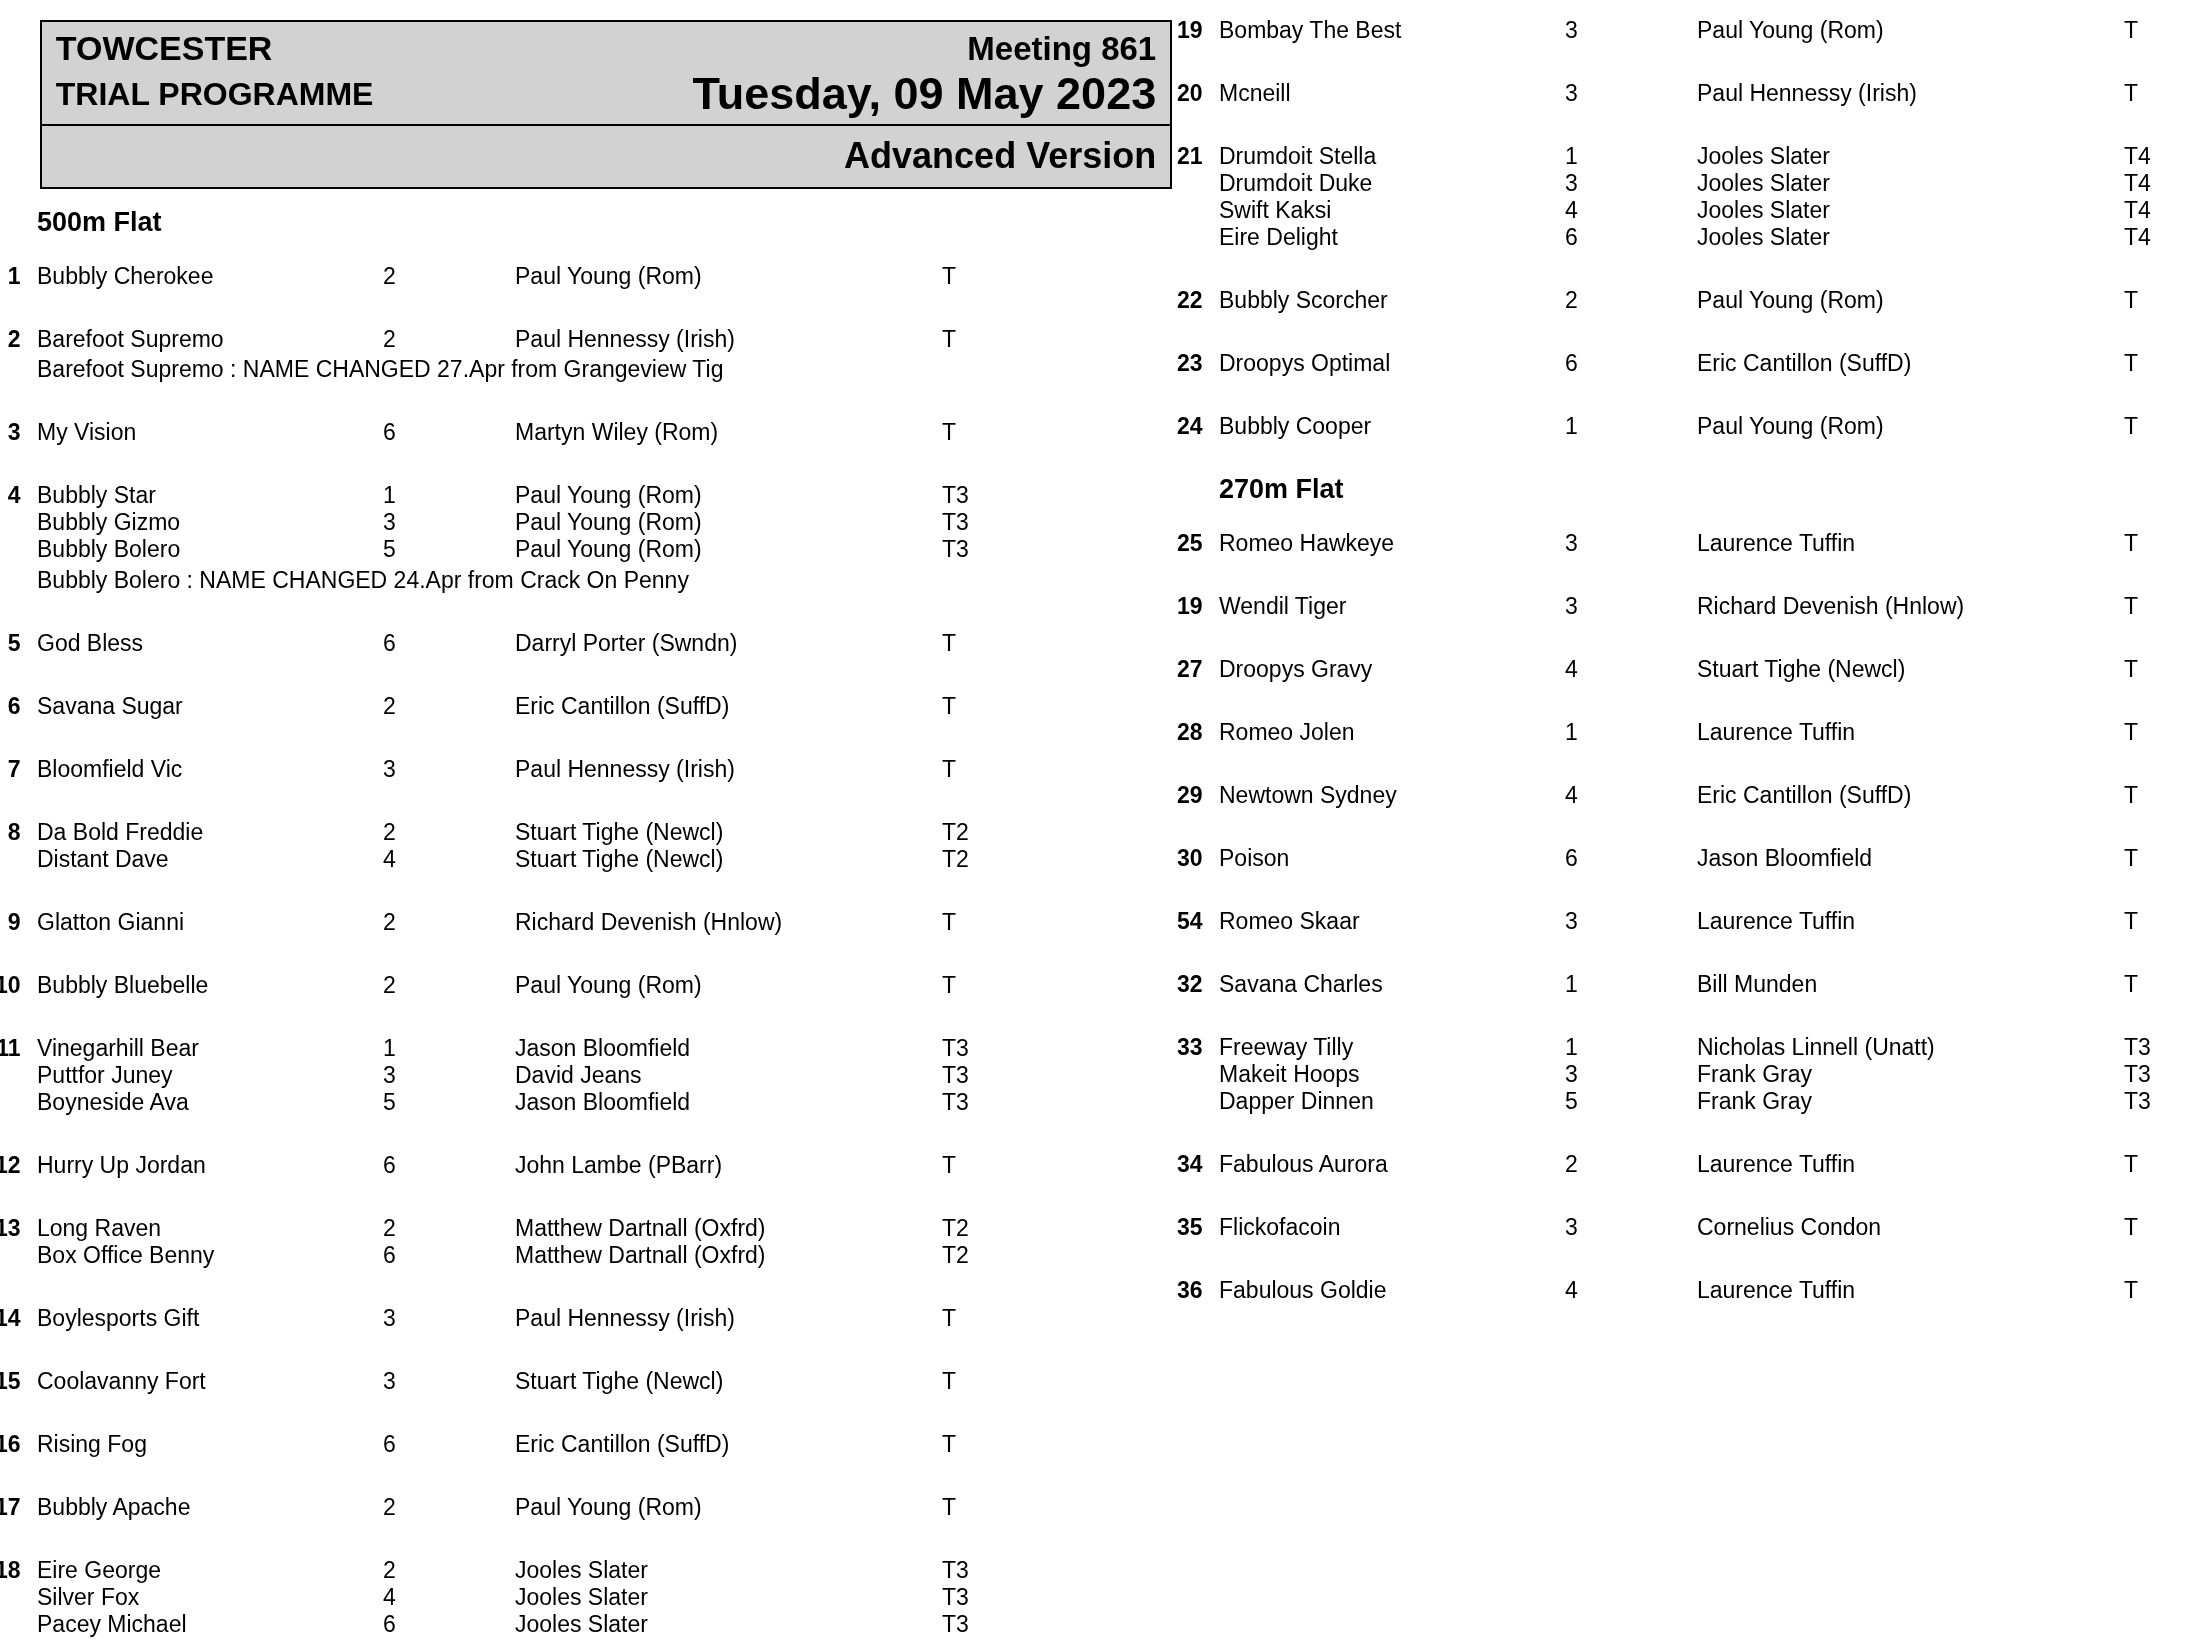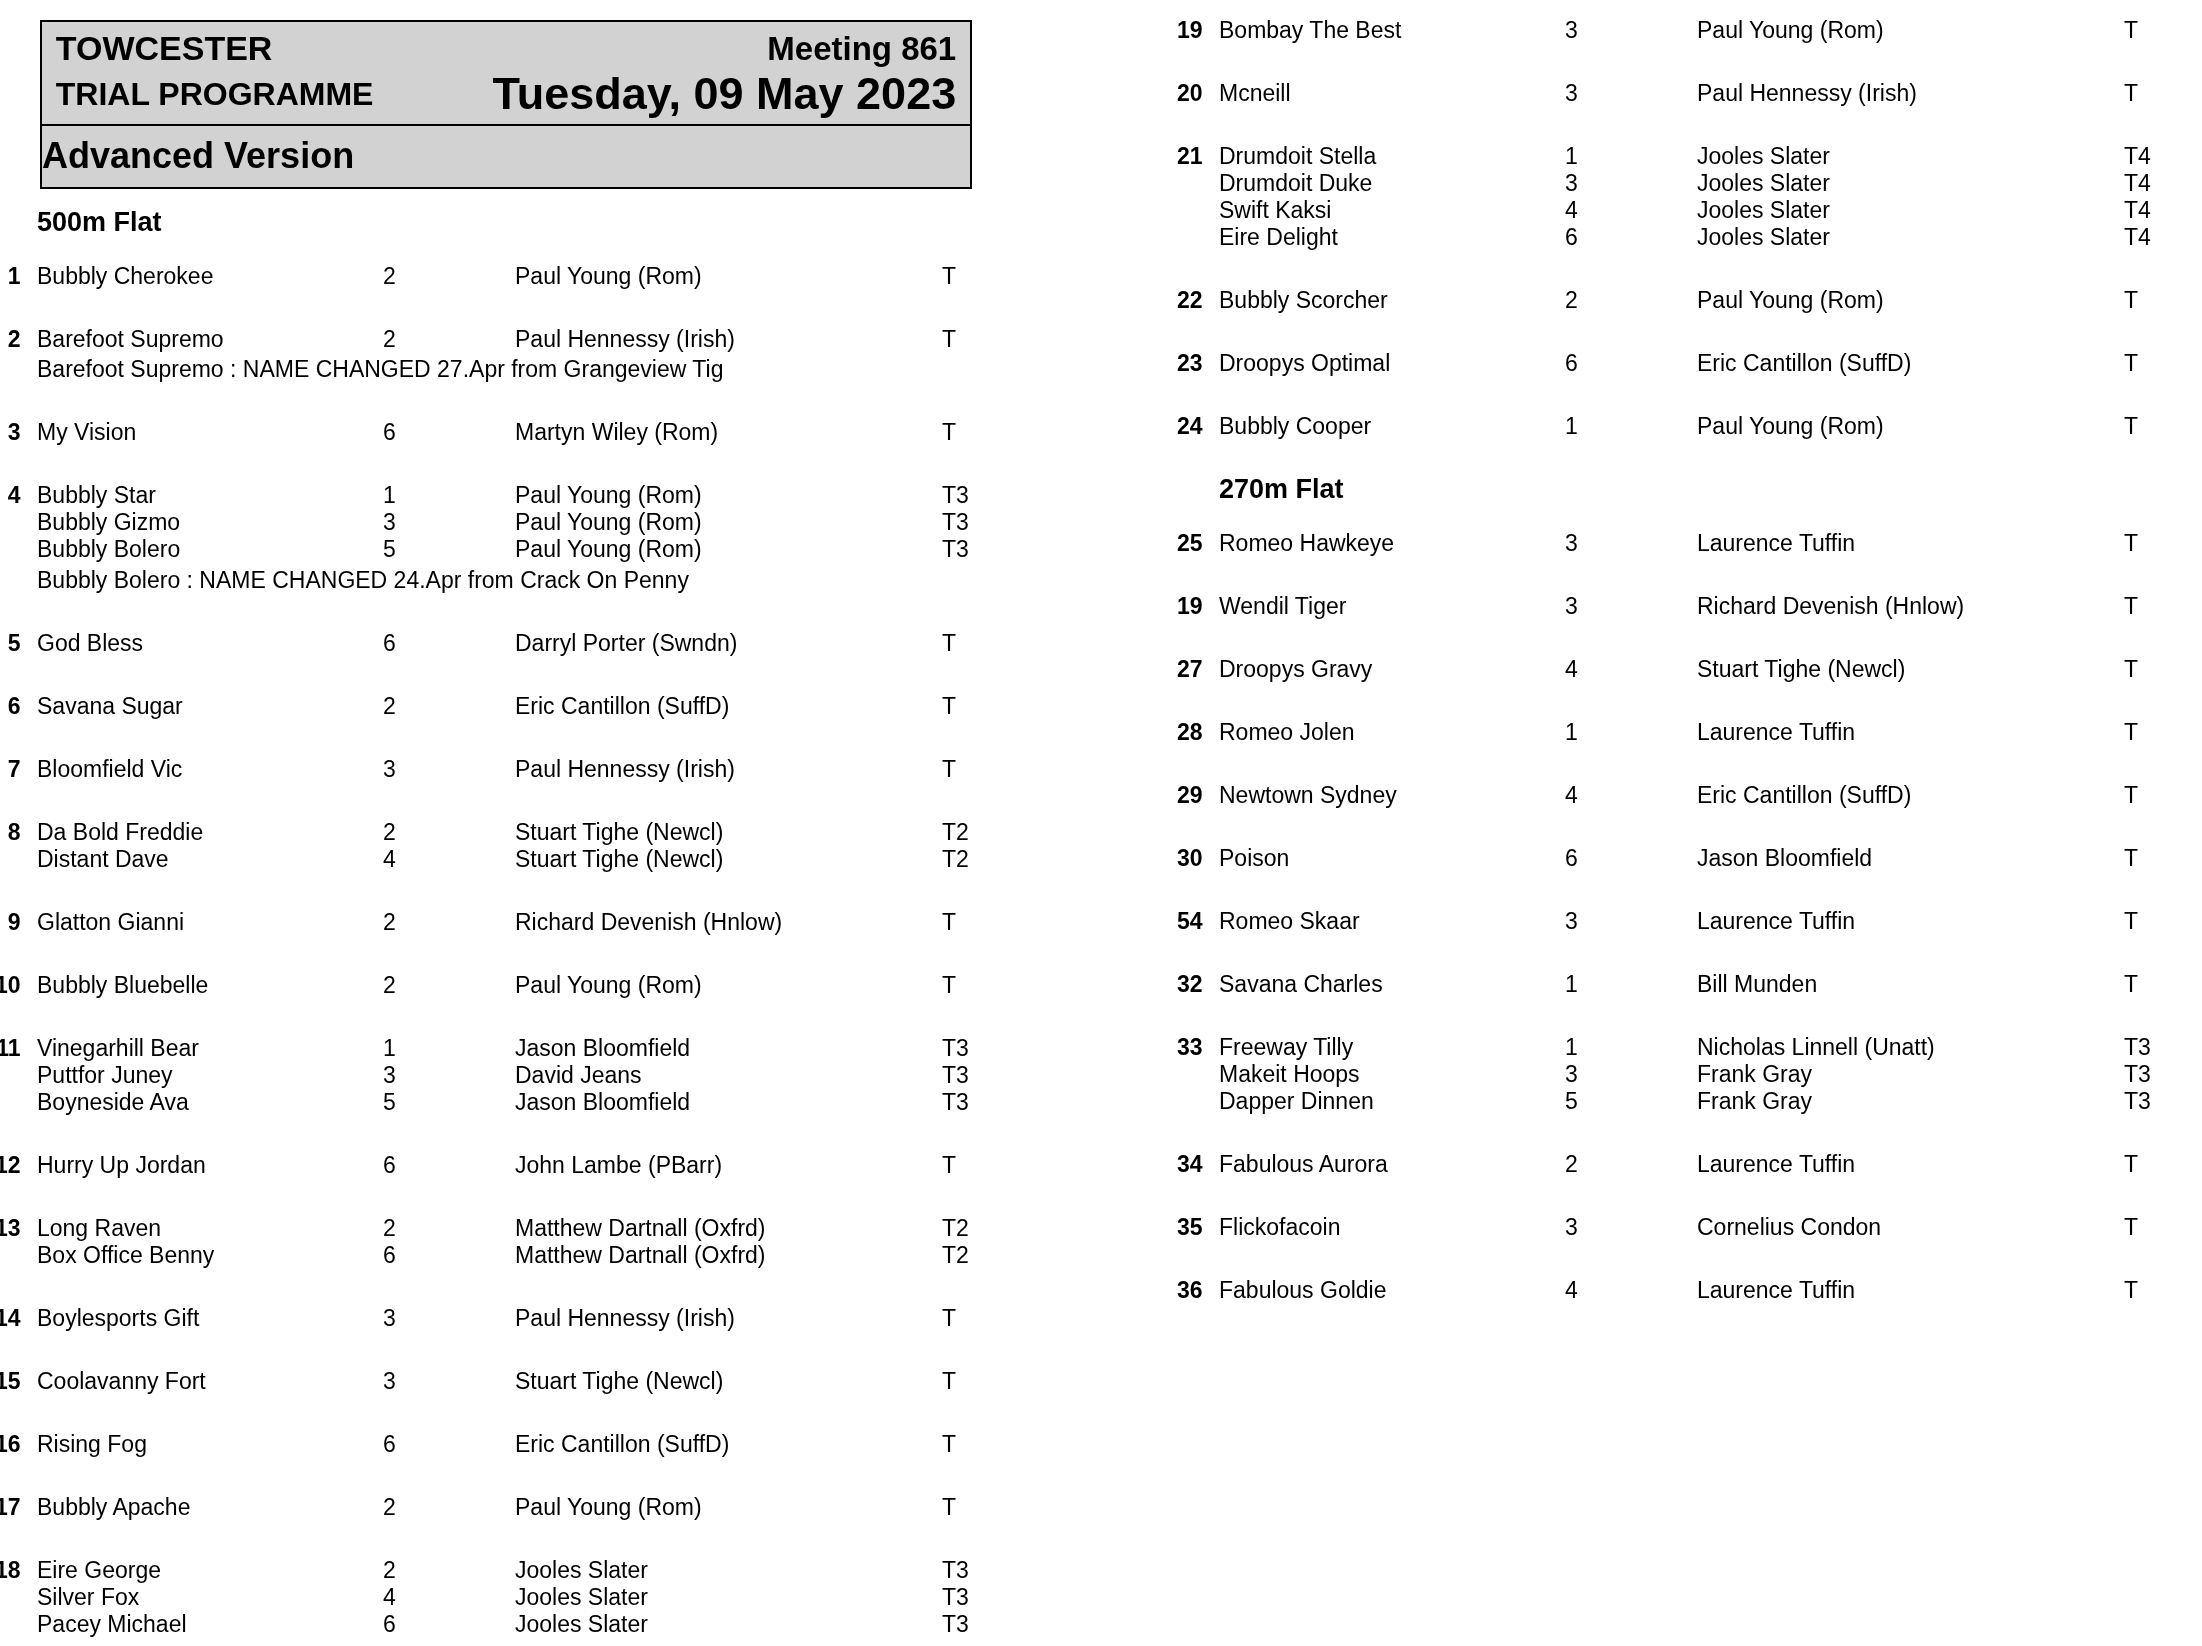--- a/index.html
+++ b/index.html
@@ -3,36 +3,36 @@
 <meta charset="utf-8">
 <style>
   html,body{margin:0;padding:0;}
   body{
     width:2203px;height:1647px;position:relative;overflow:hidden;
     background:#ffffff;color:#000000;
     font-family:"Liberation Sans","DejaVu Sans",sans-serif;
     font-size:23px;
   }
   
-  .header-wrap{position:absolute;left:40px;top:20px;width:932px;border-radius:27px;}
+  .header-wrap{position:absolute;left:40px;top:20px;width:1132px;border-radius:27px;}
   .hdr-box1{
     box-sizing:border-box;height:106px;background:#d2d2d2;
     border:2.6px solid #000;display:flex;justify-content:space-between;
     padding:5.2px 13.8px 3.4px 13.8px;
   }
   .hdr-left{text-align:left;}
   .hdr-right{text-align:right;}
   .hdr-track{font-size:34px;font-weight:bold;line-height:43px;}
   .hdr-prog{font-size:32px;font-weight:bold;line-height:48px;}
   .hdr-meeting{font-size:33px;font-weight:bold;line-height:43px;}
   .hdr-date{font-size:45px;font-weight:bold;line-height:48px;}
   .hdr-box2{
     box-sizing:border-box;height:63px;background:#d2d2d2;
     border:2.6px solid #000;border-top:none;
-    text-align:left;padding-right:13.8px;
+    text-align:right;padding-right:13.8px;
     font-size:36px;font-weight:bold;line-height:59px;
   }
   
   .col{position:absolute;top:0;}
   .col-left{left:0;width:1157px;padding-top:209px;}
   .col-right{left:1182px;width:989px;padding-top:17px;}
   .heading{font-size:27px;font-weight:bold;line-height:27px;margin:0 0 27px 37px;}
   .col-right .heading{margin-top:7.7px;}
   .entry{position:relative;margin-bottom:36px;}
   .dog-line{position:relative;height:27px;}

